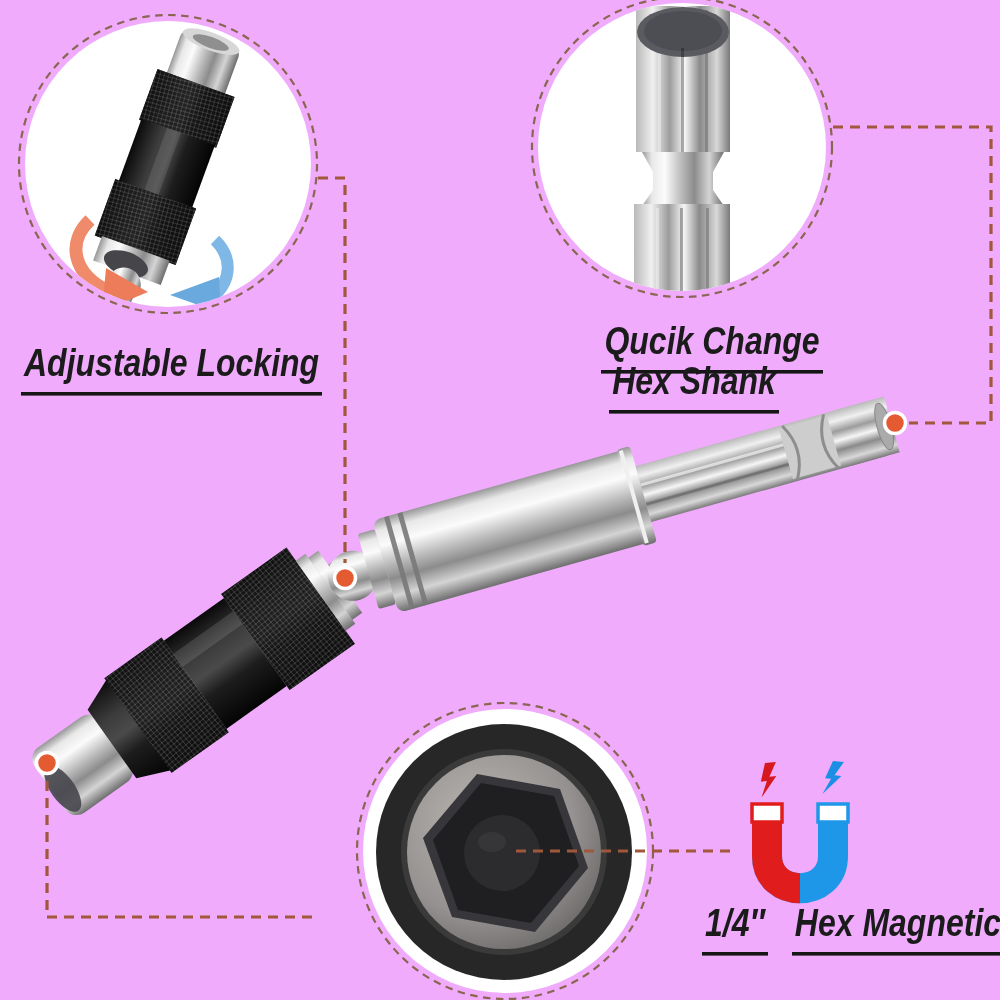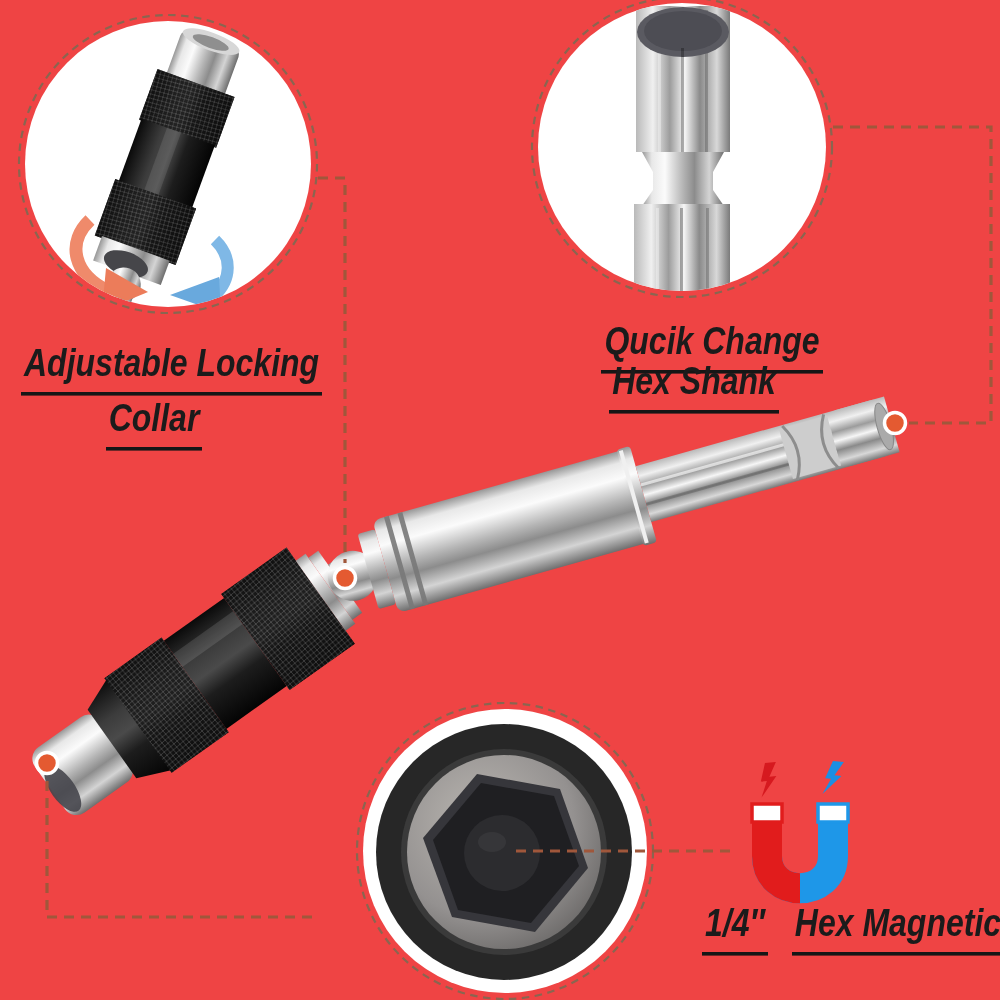--- a/index.html
+++ b/index.html
@@ -1,18 +1,18 @@
 <!DOCTYPE html>
 <html><head>
 <meta charset="utf-8">
 <style>
   html,body { margin:0; padding:0; background:#e9e7e2; }
   .stage {
     position:relative; width:1000px; height:1000px;
-    background:#ef4444; overflow:hidden;
+    background:#f0abfc; overflow:hidden;
     font-family:"Liberation Sans", sans-serif;
   }
   svg.art { position:absolute; left:0; top:0; }
   .lbl {
     position:absolute; color:#1b1b1b;
     font-style:italic; font-weight:700; font-size:32px;
     text-align:center; line-height:1.05; white-space:nowrap;
   }
   .lbl > span {
     display:inline-block;
@@ -219,23 +219,20 @@
     </g>
     <g transform="translate(824,760) rotate(6)">
       <path d="M9,0 L20,0 L12,14 L19,14 L2,34 L9,18 L3,18 Z" fill="#1b8fe3"></path>
     </g>
   </g>
 </svg>
 
 <div class="lbl" style="left:21px; top:344px; width:300px;">
   <span>Adjustable Locking</span>
 </div>
-<div class="lbl" style="left:4px; top:399px; width:300px;">
-  <span>Collar</span>
-</div>
 
 <div class="lbl" style="left:562px; top:322px; width:300px;text-decoration:underline;">
   <span>Qucik Change</span>
 </div>
 <div class="lbl" style="left:544px; top:362px; width:300px;">
   <span>Hex Shank</span>
 </div>
 
 <div class="lbl magrow" style="left:666px; top:904px; text-align:left;margin-left:36px;">
   <span style="margin-right:24px;">1/4″</span><span>Hex Magnetic</span>

